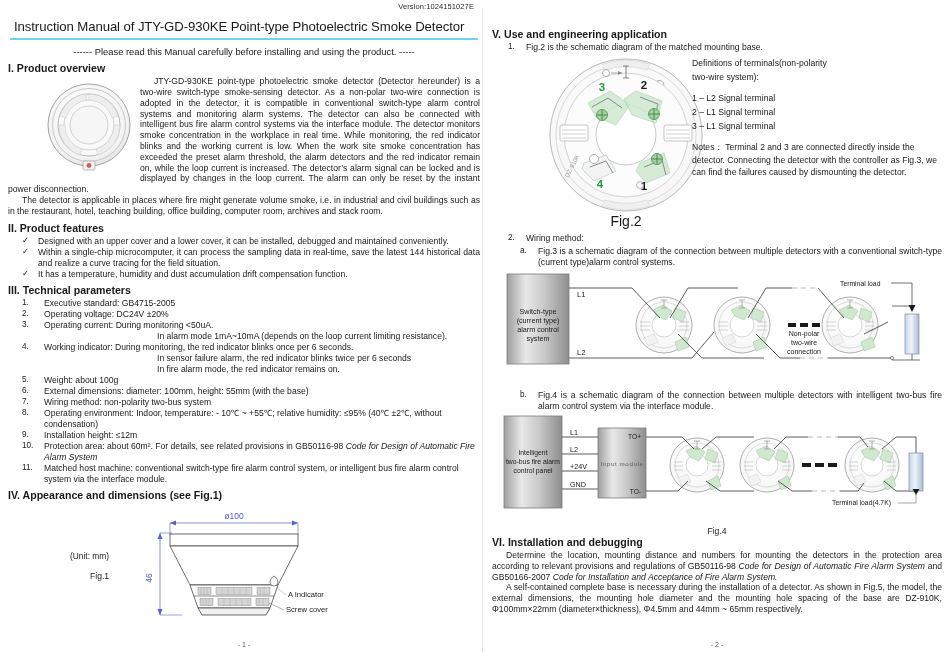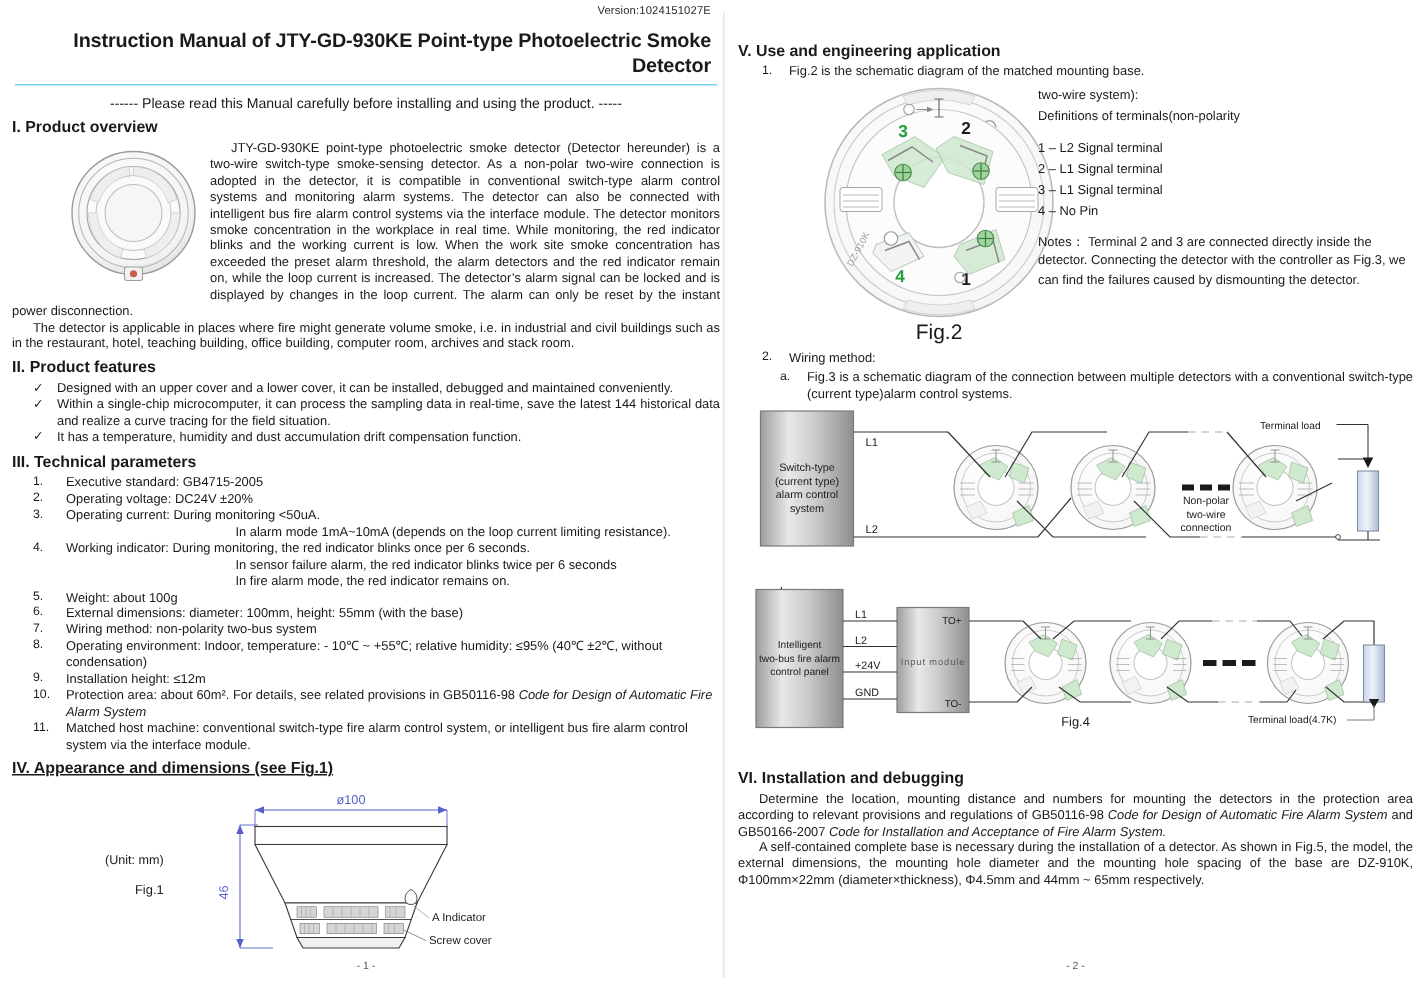--- a/index.html
+++ b/index.html
@@ -27,38 +27,38 @@
   .col-left  { left:8px;  width:472px; }
   .col-right { left:492px; width:450px; }
 
   .divider {
     position:absolute; left:482px; top:8px;
     width:1px; height:644px; background:#e6e6e6;
   }
 
   h1.doc-title {
     margin:18px 6px 0 6px;
-    font-size:13.2px; font-weight:bold;
-    text-align:right; line-height:1.32;
+    font-size:13.2px; font-weight:normal;
+    text-align:left; line-height:1.32;
     letter-spacing:-0.1px;
   }
   .title-rule {
     margin:3px 2px 0 2px; height:1.6px;
     background:#6fd4e8;
   }
   .read-note {
     margin:6px 0 0 0; text-align:center;
     font-size:9.4px;
   }
 
   h2.sec {
     font-size:10.6px; font-weight:bold;
     margin:5px 0 2px 0;
   }
-  h2.sec.tight { margin-top:4px;text-decoration:underline; }
+  h2.sec.tight { margin-top:4px; }
 
   p.body {
     font-size:8.6px; line-height:1.26;
     margin:0; text-align:justify;
     text-justify:inter-word;
   }
   p.indent { text-indent:14px; }
 
   .wrapfig-left {
     float:left; width:86px; height:104px;
@@ -108,21 +108,21 @@
   .fig2-box { position:absolute; left:48px; top:2px; width:172px; height:172px; }
   .fig2-cap { position:absolute; left:48px; top:160px; width:172px; text-align:center; font-size:14px; }
   .term-def { position:absolute; left:200px; top:4px; width:250px; font-size:8.6px; line-height:1.55; }
   .term-def .blk { margin-bottom:7px; }
   .term-def .row { line-height:1.62; }
 
   .fig3-wrap { position:relative; height:118px; margin-top:2px; }
   .fig3-cap { position:absolute; left:0; top:101px; width:450px; text-align:center; font-size:8.6px; }
 
   .fig4-wrap { position:relative; height:118px; margin-top:1px; }
-  .fig4-cap { position:absolute; left:0; top:86px; width:450px; text-align:center; font-size:8.6px; }
+  .fig4-cap { position:absolute; left:0; top:113px; width:450px; text-align:center; font-size:8.6px; }
 
   .pagenum {
     position:absolute; bottom:12px;
     font-size:7px; color:#555; text-align:center;
   }
   .pagenum.l { left:0; width:472px; }
   .pagenum.r { left:0; width:450px; }
 
   svg { display:block; overflow:visible; }
   text { font-family:"Liberation Sans", sans-serif; }
@@ -394,28 +394,27 @@
           <path d="M117 26 q6 -2 7 4" stroke="#8a8a8a" stroke-width="0.7" fill="none"></path>
           <circle cx="100" cy="130" r="3.5" fill="none" stroke="#9a9a9a" stroke-width="0.7"></circle>
 
           <text x="34" y="112" font-size="6.2" fill="#9a9a9a" text-anchor="middle" transform="rotate(-62 34 112)">DZ-910K</text>
         </svg>
       </div>
       <div class="fig2-cap">Fig.2</div>
 
       <div class="term-def">
         <div class="blk">
+          <div class="row">Definitions of terminals(non-polarity</div>
           <div class="row">two-wire system):</div>
-          <div class="row">Definitions of terminals(non-polarity</div>
         </div>
         <div class="blk">
           <div class="row">1 – L2 Signal terminal</div>
           <div class="row">2 – L1 Signal terminal</div>
           <div class="row">3 – L1 Signal terminal</div>
-          <div class="row">4 – No Pin</div>
         </div>
         <div style="line-height:1.5;">Notes：  Terminal 2 and 3 are connected directly inside the detector. Connecting the detector with the controller as Fig.3, we can find the failures caused by dismounting the detector.</div>
       </div>
     </div>
 
     <ol class="olist">
       <li>
         <span class="num">2.</span>
         <span>Wiring method:</span>
       </li>
@@ -547,20 +546,21 @@
 
         <text x="312" y="66" font-size="7" fill="#1a1a1a" text-anchor="middle">Non-polar</text>
         <text x="312" y="75" font-size="7" fill="#1a1a1a" text-anchor="middle">two-wire</text>
         <text x="312" y="84" font-size="7" fill="#1a1a1a" text-anchor="middle">connection</text>
       </svg>
     </div>
 
     <ol class="olist alist">
       <li>
         <span class="num">b.</span>
+        <span>Fig.4 is a schematic diagram of the connection between multiple detectors with intelligent two-bus fire alarm control system via the interface module.</span>
       </li>
     </ol>
 
     <div class="fig4-wrap">
       <svg width="450" height="100" viewBox="0 0 450 100" style="position:absolute;left:0;top:0;">
 
         <rect x="12" y="3" width="58" height="92" fill="url(#panelg)" stroke="#7a7a7a" stroke-width="0.8"></rect>
         <text x="41" y="42" font-size="6.8" fill="#1a1a1a" text-anchor="middle">Intelligent</text>
         <text x="41" y="51" font-size="6.8" fill="#1a1a1a" text-anchor="middle">two-bus fire alarm</text>
         <text x="41" y="60" font-size="6.8" fill="#1a1a1a" text-anchor="middle">control panel</text>

